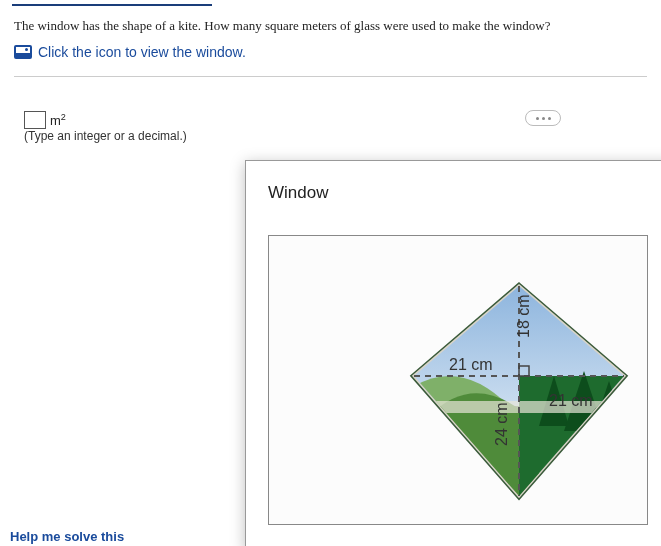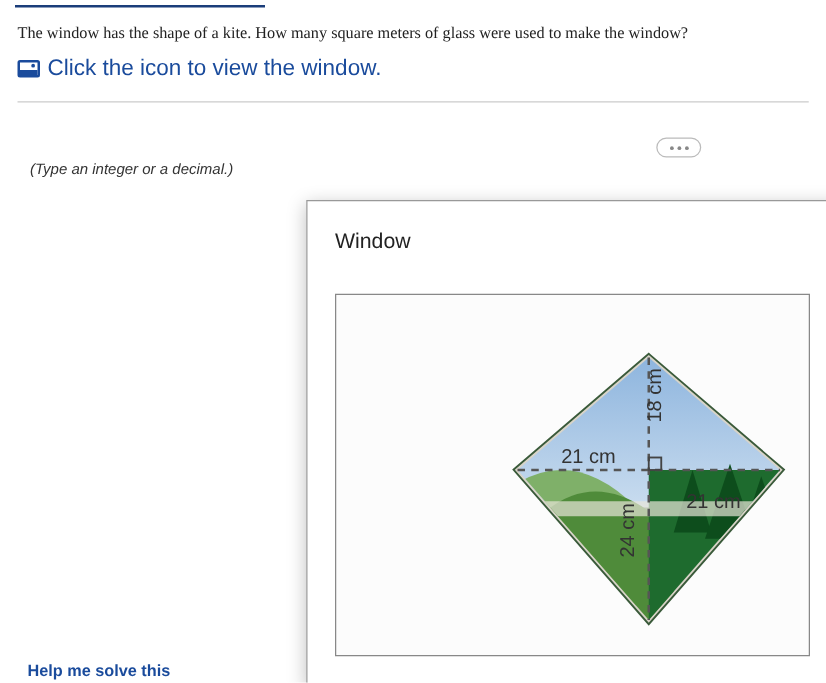--- a/index.html
+++ b/index.html
@@ -21,21 +21,21 @@
     .question {
       padding: 4px 14px 10px 14px;
       font-size: 13px;
       font-family: Liberation Serif, serif;
     }
     .icon-row {
       display: flex;
       align-items: center;
       gap: 6px;
       padding: 0 14px 12px 14px;
-      font-size: 18px;
+      font-size: 14px;
       color: #1a4b9c;
     }
     .pic-icon {
       width: 18px;
       height: 14px;
       border: 2px solid #1a4b9c;
       border-radius: 2px;
       position: relative;
       background: linear-gradient(to top, #1a4b9c 40%, transparent 40%);
     }
@@ -78,22 +78,21 @@
       font-size: 13px;
     }
     .answer-box {
       width: 22px; height: 18px;
       border: 1px solid #555;
       background: #fff;
     }
     .hint {
       font-size: 12px;
       color: #333;
-      margin-top: 12px;
-      font-style: italic;
+      margin-top: 0;
     }
     .popup {
       position: absolute;
       left: 245px;
       top: 160px;
       width: 430px;
       height: 390px;
       background: #fff;
       border: 1px solid #999;
       box-shadow: 0 3px 14px rgba(0,0,0,0.25);
@@ -115,21 +114,21 @@
     .kite-svg {
       position: absolute;
       left: 60px;
       top: 10px;
       width: 340px;
       height: 280px;
     }
     .help-link {
       position: absolute;
       bottom: 2px;
-      left: 22px;
+      left: 10px;
       color: #1a4b9c;
       font-size: 13px;
       font-weight: bold;
     }
     sup { font-size: 0.7em; }
     .dim-label {
       font-family: Arial, sans-serif;
       font-size: 16px;
       fill: #333;
     }
@@ -148,20 +147,26 @@
 
 <hr class="sep">
 
 <div class="dots-handle">
   <span></span>
     <span></span>
     <span></span>
 </div>
 
 <div class="answer-zone">
+  <div class="answer-line">
+    <input class="answer-box" style="">
+    <span>
+      <span>m</span><sup>2</sup>
+    </span>
+  </div>
   <div class="hint">(Type an integer or a decimal.)</div>
 </div>
 
 <div class="popup">
   <div class="popup-title">Window</div>
   <div class="diagram-frame">
     <svg class="kite-svg" viewBox="0 0 340 280">
 
       <defs>
         <linearGradient id="sky" x1="0" y1="0" x2="0" y2="1">

